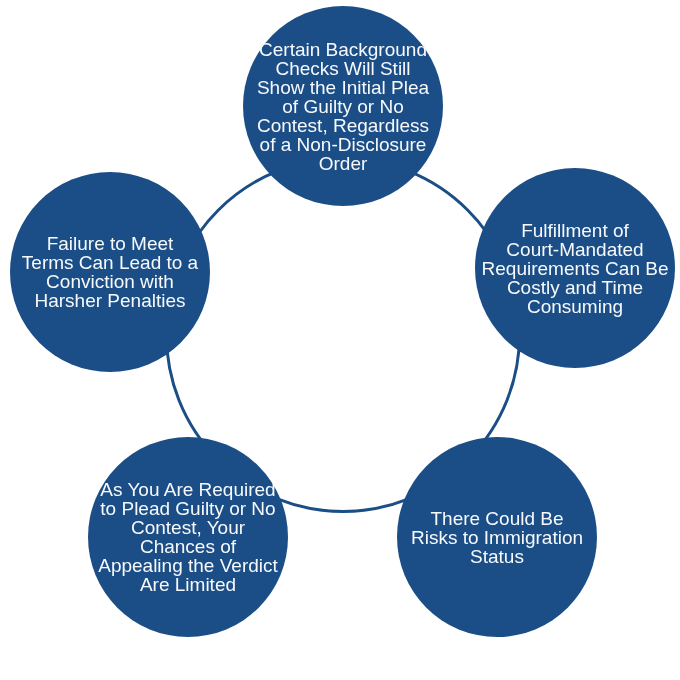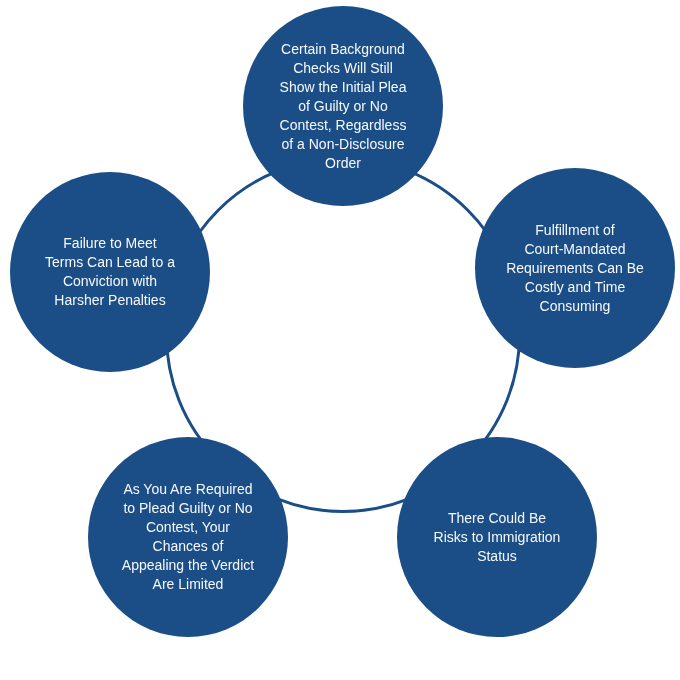--- a/index.html
+++ b/index.html
@@ -26,21 +26,21 @@
     position: absolute;
     width: 200px;
     height: 200px;
     border-radius: 50%;
     background: var(--circle-fill, #1b4e87);
     color: var(--circle-text-color, #f7f9fb);
     display: flex;
     align-items: center;
     justify-content: center;
     text-align: center;
-    font-size: 14px;
+    font-size: 19px;
     line-height: 19px;
     white-space: pre-line;
     z-index: 2;
   }
   .node-top          { left: 243px; top: 6px; }
   .node-right        { left: 475px; top: 168px; }
   .node-bottom-right { left: 397px; top: 437px; }
   .node-bottom-left  { left: 88px;  top: 437px; }
   .node-left         { left: 10px;  top: 172px; }
   .title {

